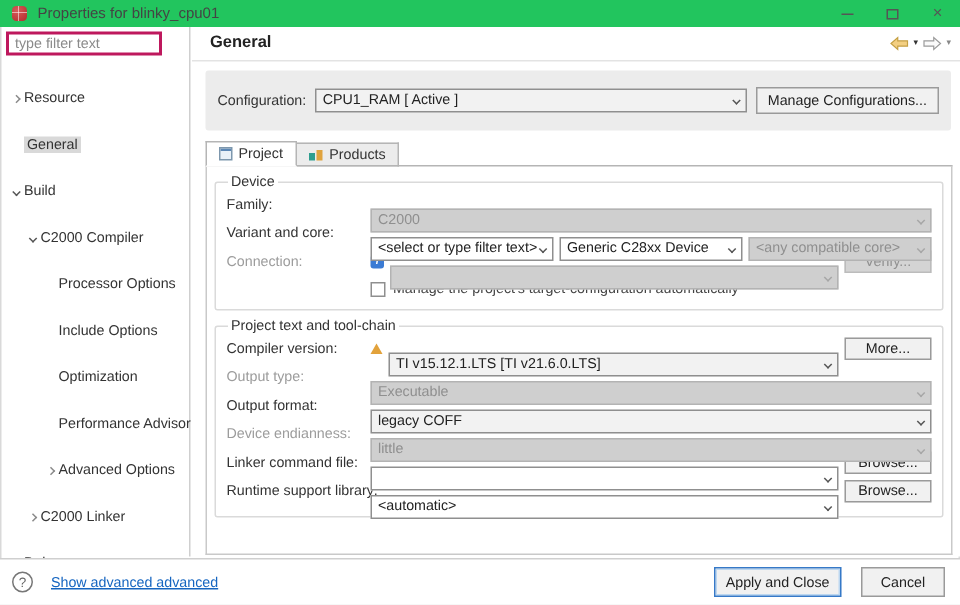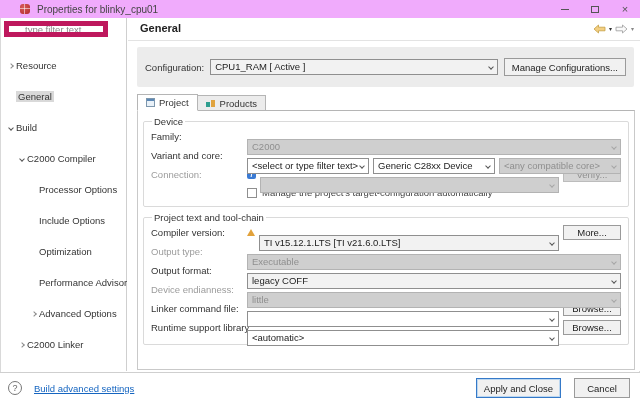--- a/index.html
+++ b/index.html
@@ -3,37 +3,37 @@
 <meta charset="utf-8">
 <style>
   * { margin:0; padding:0; box-sizing:border-box; }
   html,body { background:#fff; }
   body { font-family:"Liberation Sans","DejaVu Sans",sans-serif; color:#222; }
   #window { position:relative; width:640px; height:403px; background:#fff; overflow:hidden;
             box-shadow: inset 0 0 0 1px #d9d9d9; }
 
   
   .titlebar { position:absolute; left:0; top:0; right:0; height:18px; display:flex; align-items:center;
-              padding-left:20px; background:#f0abfc; }
+              padding-left:8px; background:#22c55e; }
   .app-icon { width:10px; height:10px; border-radius:3px; flex:none;
               background:
                 linear-gradient(to right, transparent 4px, rgba(255,255,255,.55) 4px, rgba(255,255,255,.55) 5px, transparent 5px),
                 linear-gradient(to bottom, transparent 4px, rgba(255,255,255,.55) 4px, rgba(255,255,255,.55) 5px, transparent 5px),
                 radial-gradient(circle at 35% 30%, #d85a5a, #b22c2c); }
   .title-text { font-size:10px; color:#444; margin-left:7px; }
   .win-controls { margin-left:auto; display:flex; height:100%; }
   .wbtn { width:30px; height:100%; display:flex; align-items:center; justify-content:center; color:#555; }
   .min-glyph { width:8px; height:1px; background:#555; display:block; }
   .max-glyph { width:8px; height:7px; border:1px solid #555; display:block; }
   .close-glyph { font-size:11px; line-height:1; color:#555; }
 
   
   .sidebar { position:absolute; left:0; top:18px; width:127px; bottom:32px; border-right:1px solid #cfcfcf; }
-  .filter-input { position:absolute; left:4px; top:3px; width:104px; height:16px; border:5px solid #be185d;
-                  font-family:inherit; font-size:9.5px; padding:0 16px; color:#333; background:#fff; }
+  .filter-input { position:absolute; left:4px; top:3px; width:104px; height:16px; border:2px solid #be185d;
+                  font-family:inherit; font-size:9.5px; padding:0 4px; color:#333; background:#fff; }
   .filter-input::placeholder { color:#8a8a8a; }
   .tree { position:absolute; left:0; top:24px; right:1px; bottom:0; font-size:9.5px; }
   .titem { height:15px; display:flex; align-items:center; white-space:nowrap; color:#333; cursor:default;margin-top:16px; }
   .titem .chevbox { width:10px; flex:none; display:flex; align-items:center; justify-content:center; }
   .chev { display:inline-block; width:4px; height:4px; border-right:1px solid #8a8a8a; border-bottom:1px solid #8a8a8a; }
   .chev.right { transform:rotate(-45deg); }
   .chev.down  { transform:rotate(45deg); border-color:#555; }
   .lvl1 { padding-left:6px; }
   .lvl2 { padding-left:17px; }
   .lvl3 { padding-left:29px; }
@@ -334,19 +334,19 @@
             </div>
             <button class="btn small">Browse...</button>
           </div>
         </div>
       </fieldset>
     </div>
   </div>
 
   <div class="footer">
     <span class="help-icon">?</span>
-    <span class="adv-link">Build advanced settings</span>
+    <span class="adv-link">Show advanced advanced</span>
     <span class="spacer"></span>
     <button class="btn footer-btn primary">Apply and Close</button>
     <button class="btn footer-btn cancel">Cancel</button>
   </div>
 
 </div>
 
 </body></html>

